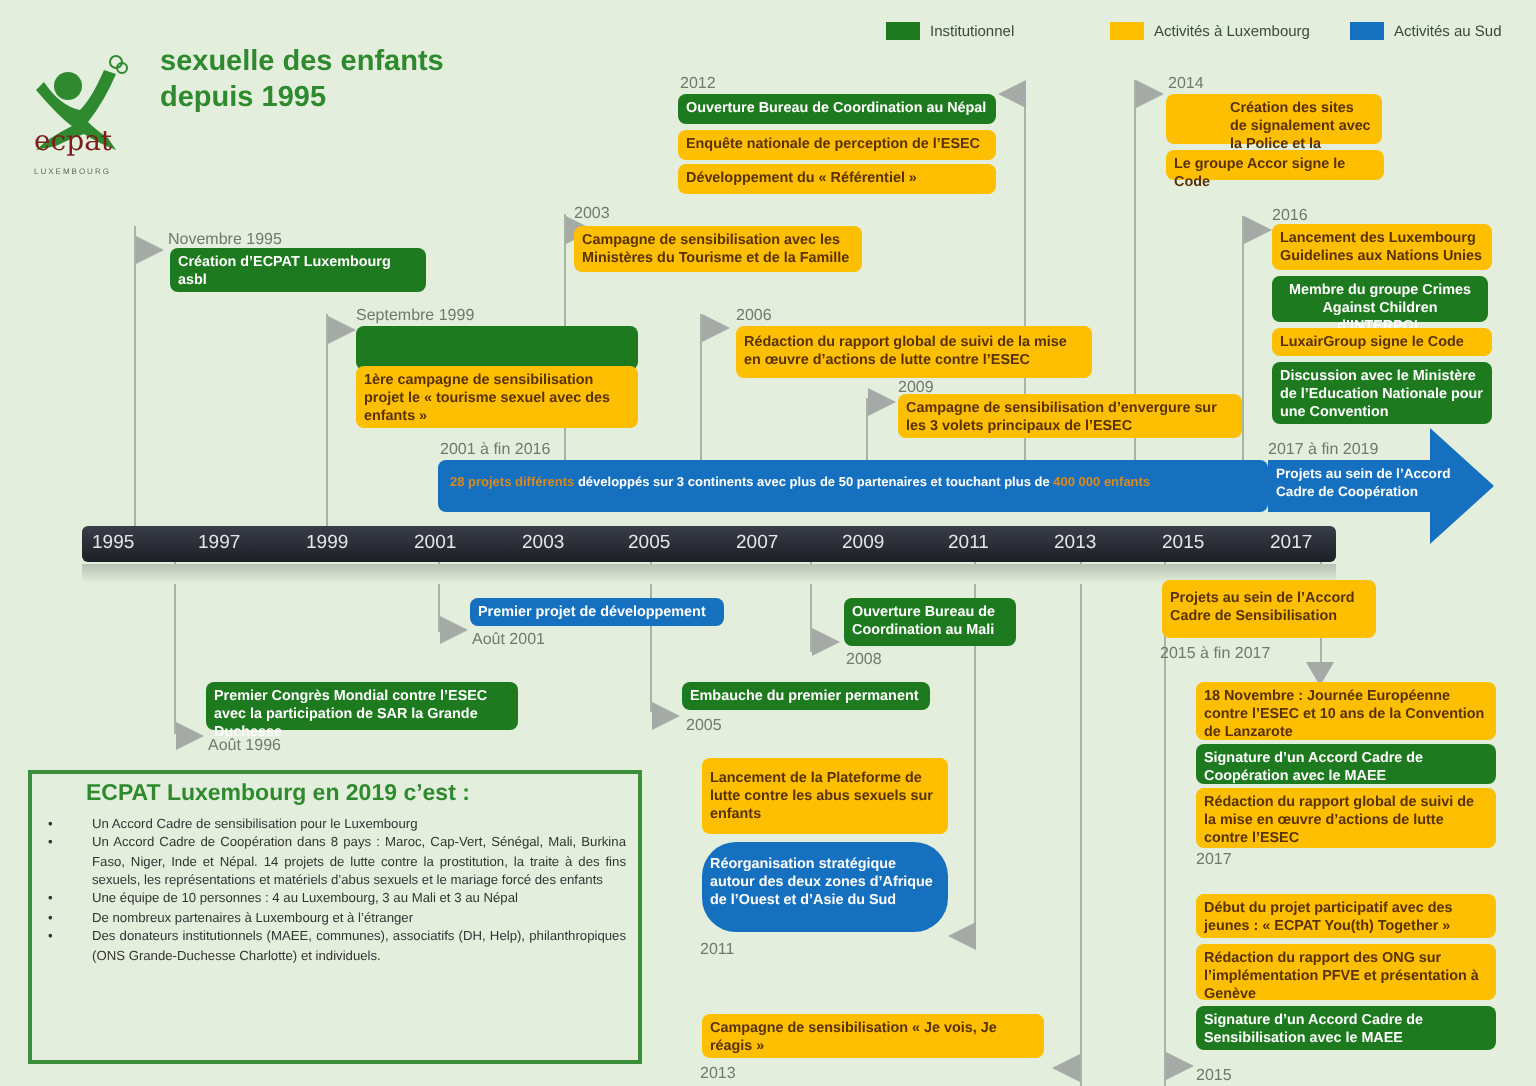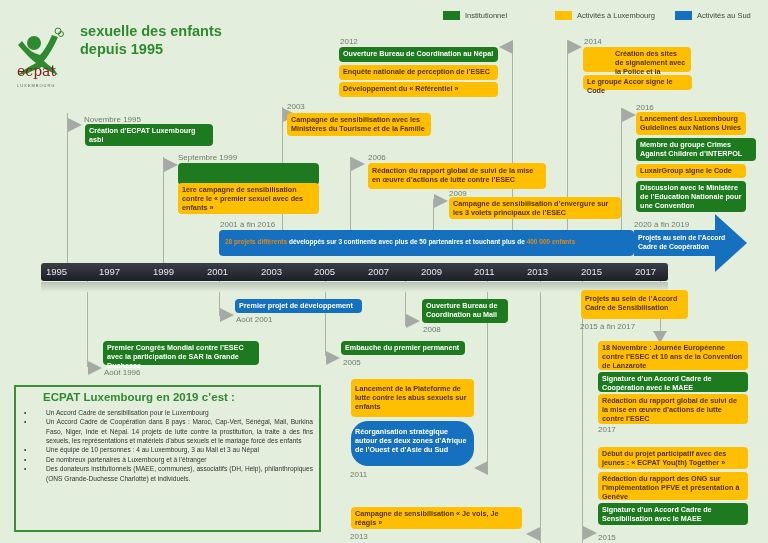--- a/index.html
+++ b/index.html
@@ -126,21 +126,21 @@
   <div class="legend-label" style="left:697px;top:11px;">Activités au Sud</div>
 </div>
 
 <div class="flag" style="left:68px;top:118px;"></div>
 <div class="date" style="left:84px;top:115px;">Novembre 1995</div>
 <div class="box g" style="left:85px;top:124px;width:128px;">Création d’ECPAT Luxembourg asbl</div>
 
 <div class="flag" style="left:164px;top:158px;"></div>
 <div class="date" style="left:178px;top:153px;">Septembre 1999</div>
 <div class="box g" style="left:178px;top:163px;width:141px;height:17px;padding-top:20px;">Agrément par le MAE comme ONGD</div>
-<div class="box y" style="left:178px;top:183px;width:141px;height:31px;">1ère campagne de sensibilisation contre le « premier sexuel avec des enfants »</div>
+<div class="box y" style="left:178px;top:183px;width:141px;height:31px;">1ère campagne de sensibilisation projet le « tourisme sexuel avec des enfants »</div>
 
 <div class="flag" style="left:283px;top:108px;"></div>
 <div class="date" style="left:287px;top:102px;">2003</div>
 <div class="box y" style="left:287px;top:113px;width:144px;height:23px;">Campagne de sensibilisation avec les Ministères du Tourisme et de la Famille</div>
 
 <div class="flag" style="left:351px;top:157px;"></div>
 <div class="date" style="left:368px;top:153px;">2006</div>
 <div class="box y" style="left:368px;top:163px;width:178px;height:26px;padding-top:3px;">Rédaction du rapport global de suivi de la mise en œuvre d’actions de lutte contre l’ESEC</div>
 
 <div class="flag" style="left:434px;top:194px;"></div>
@@ -154,29 +154,29 @@
 <div class="box y" style="left:339px;top:82px;width:159px;height:15px;">Développement du « Référentiel »</div>
 
 <div class="flag" style="left:568px;top:40px;"></div>
 <div class="date" style="left:584px;top:37px;">2014</div>
 <div class="box y" style="left:583px;top:47px;width:108px;height:25px;padding-left:32px;">Création des sites de signalement avec la Police et la Justice</div>
 <div class="box y" style="left:583px;top:75px;width:109px;height:15px;">Le groupe Accor signe le Code</div>
 
 <div class="flag" style="left:622px;top:108px;"></div>
 <div class="date" style="left:636px;top:103px;">2016</div>
 <div class="box y" style="left:636px;top:112px;width:110px;height:23px;">Lancement des Luxembourg Guidelines aux Nations Unies</div>
-<div class="box g" style="left:636px;top:138px;width:120px;height:23px;">Membre du groupe Crimes Against Children d’INTERPOL</div>
+<div class="box g" style="left:636px;top:138px;width:108px;height:23px;text-align:center;">Membre du groupe Crimes Against Children d’INTERPOL</div>
 <div class="box y" style="left:636px;top:164px;width:110px;height:14px;">LuxairGroup signe le Code</div>
 <div class="box g" style="left:636px;top:181px;width:110px;height:31px;">Discussion avec le Ministère de l’Education Nationale pour une Convention</div>
 
 <div class="date" style="left:220px;top:220px;">2001 à fin 2016</div>
 <div class="bigband">
   <span class="hl">28 projets différents</span><span> développés sur 3 continents avec plus de 50 partenaires et touchant plus de </span><span class="hl">400 000 enfants</span>
 </div>
-<div class="date" style="left:634px;top:220px;">2020 à fin 2019</div>
+<div class="date" style="left:634px;top:220px;">2017 à fin 2019</div>
 <div class="arrow-body"></div>
 <div class="arrow-head"></div>
 <div class="arrow-text">
   <div>Projets au sein de l’Accord</div>
   <div>Cadre de Coopération</div>
 </div>
 
 <div class="axis-shadow"></div>
 <div class="axis">
   <span class="tick" style="left:5px;">1995</span>

